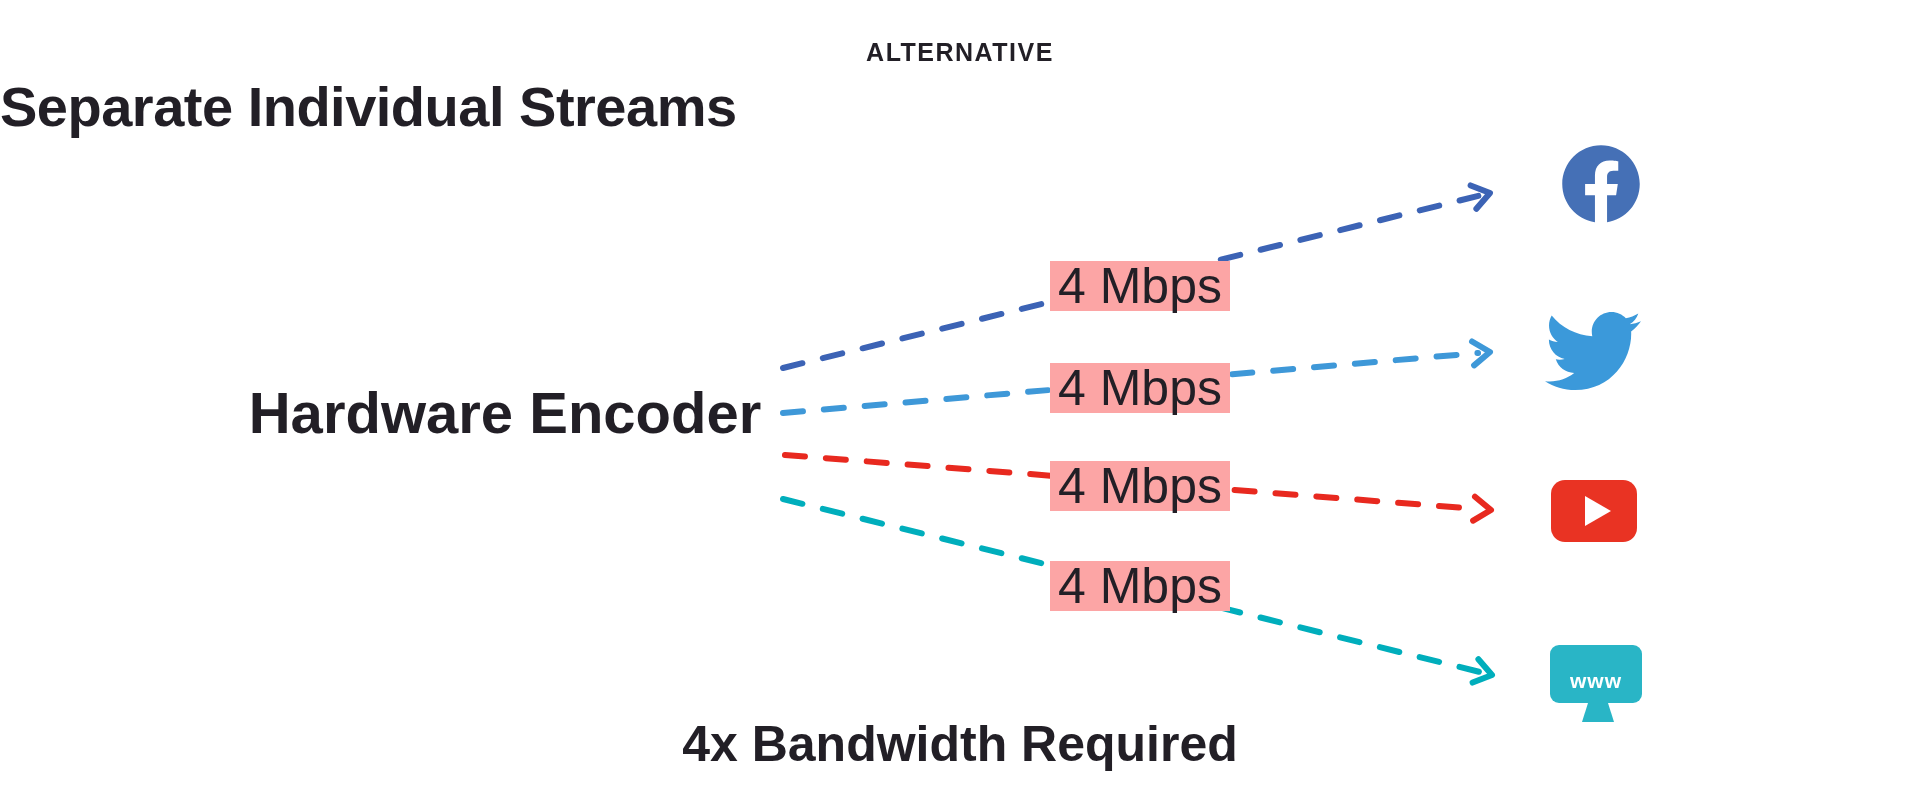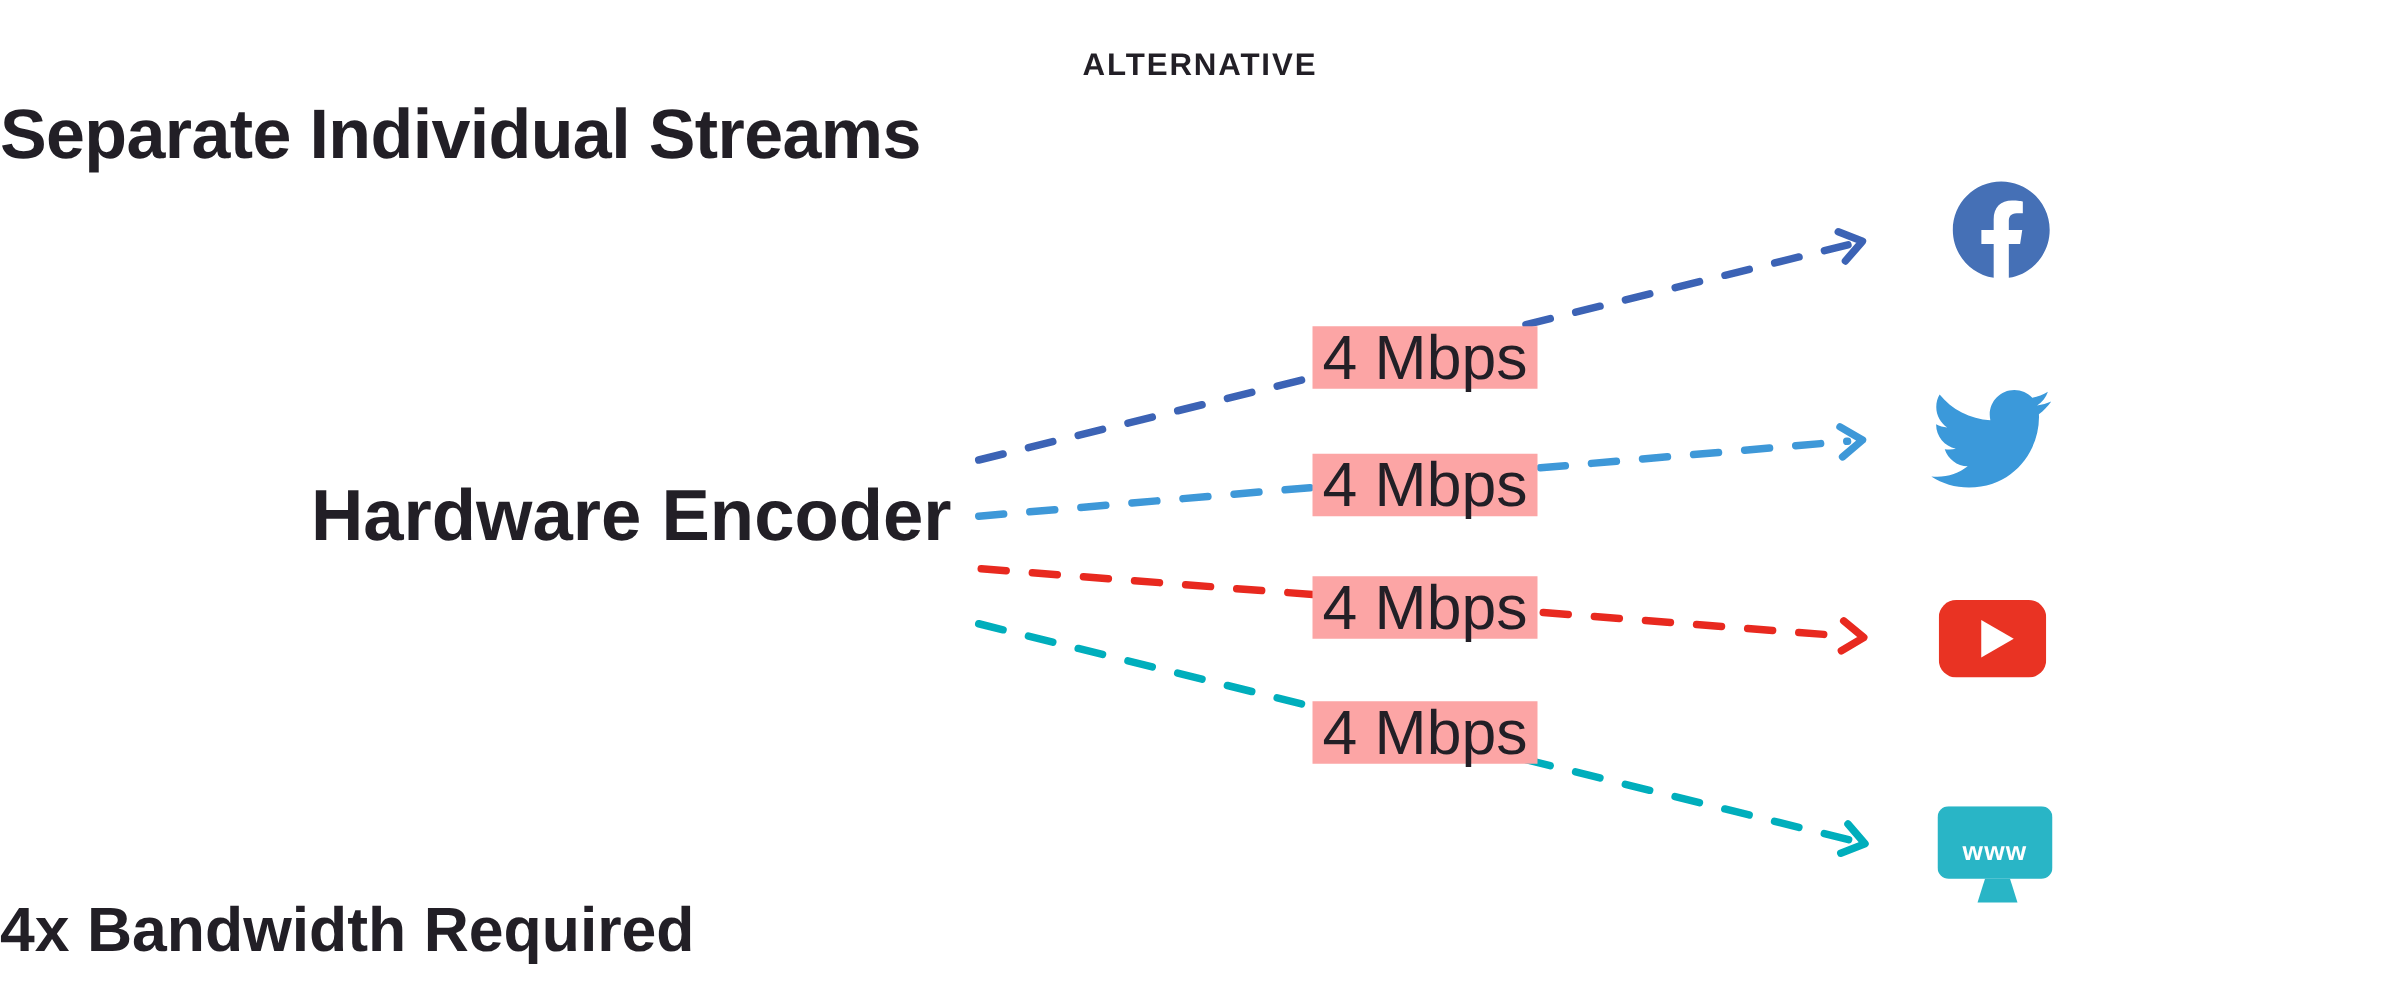--- a/index.html
+++ b/index.html
@@ -24,21 +24,21 @@
     position:absolute;left:1050px;font-size:50px;font-weight:400;line-height:50px;
     background:#fca5a5;padding:0 8px;z-index:2;white-space:nowrap;
   }
   .bw-1{top:261px}.bw-2{top:363px}.bw-3{top:461px}.bw-4{top:561px}
   .platform-icon{position:absolute;z-index:2;}
   .icon-fb{left:1561px;top:144px}
   .icon-tw{left:1545px;top:303px}
   .icon-yt{left:1551px;top:480px}
   .icon-www{left:1550px;top:645px}
   .footer-note{
-    position:absolute;top:715px;left:0;width:100%;
+    position:absolute;top:715px;left:0;width:100%;text-align:center;
     font-size:50px;font-weight:800;z-index:2;
   }
   .www-text{font-family:"Liberation Sans",sans-serif;font-size:21px;font-weight:700;letter-spacing:1px;}
 </style>
 </head>
 <body>
 
 <div class="canvas">
 
   <div class="kicker">ALTERNATIVE</div>

